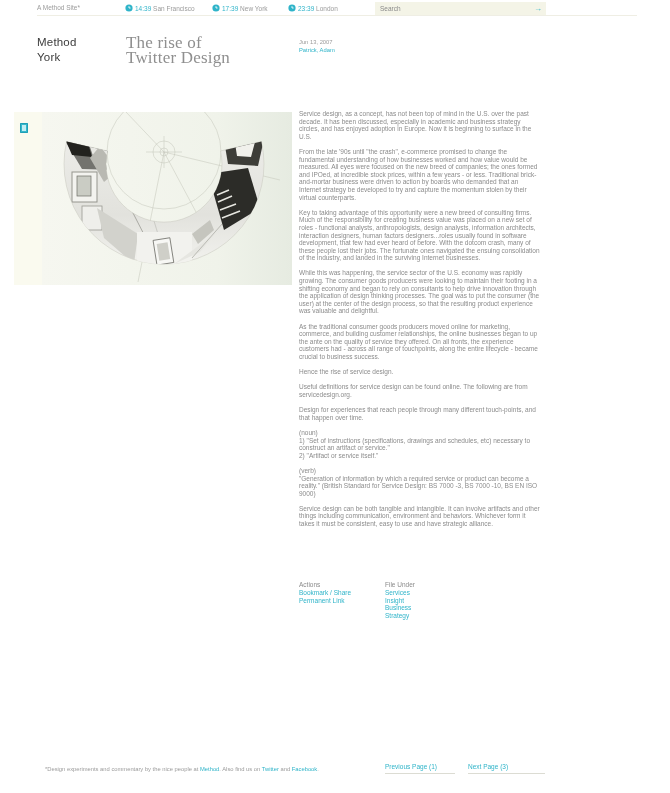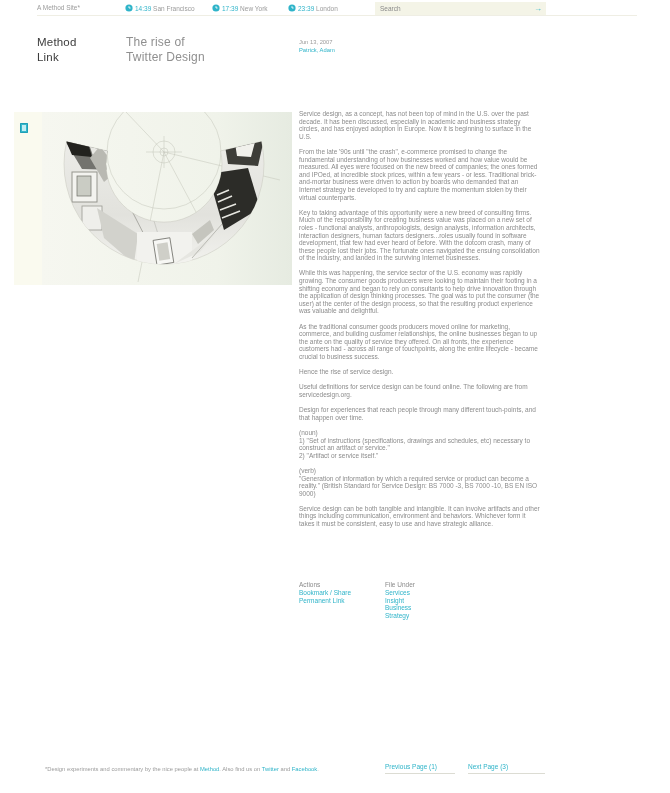--- a/index.html
+++ b/index.html
@@ -22,21 +22,21 @@
   .search-box { position:absolute; left:375px; top:2px; width:171px; height:13px; background:#f4f4e7; }
   .search-box input {
     position:absolute; left:5px; top:0; width:150px; height:13px; border:none; background:transparent;
     font-family:inherit; font-size:6.5px; color:#8a8a8a; outline:none;
   }
   .search-box input::placeholder { color:#8a8a8a; opacity:1; }
   .search-arrow { position:absolute; right:4px; top:1px; font-size:8px; color:#2fb4c9; cursor:pointer; line-height:11px; }
 
   
   .brand { position:absolute; left:37px; top:35px; font-size:11.5px; line-height:15px; color:#3c3c3c; letter-spacing:0.2px; }
-  .article-title { position:absolute; left:126px; top:35px; font-size:12px; line-height:15px; color:#8f8f8f; letter-spacing:0.2px; }
+  .article-title { position:absolute; left:126px; top:35px; font-size:17px; line-height:15px; color:#8f8f8f; letter-spacing:0.2px;font-family:Liberation Serif, serif; }
   .meta-date { position:absolute; left:299px; top:39px; font-size:5.8px; color:#9b9b9b; }
   .meta-author { position:absolute; left:299px; top:46.5px; font-size:5.8px; color:#2fb4c9; cursor:pointer; }
 
   
   .left-rail { position:absolute; left:14px; top:112px; width:28px; height:173px; background:#fafaef; }
   .media-icon { position:absolute; left:6px; top:11px; width:8px; height:10px; background:#35b7cc; border-radius:1px; box-shadow:inset 0 0 0 1px #1f9fb6; }
   .media-icon::after { content:""; position:absolute; left:2px; top:2px; width:4px; height:6px; background:#c2eef4; }
   .figure { position:absolute; left:42px; top:112px; width:250px; height:173px; }
 
   .body-col { position:absolute; left:299px; top:110px; width:242px; color:#8b8b8b; }
@@ -83,21 +83,21 @@
       </svg><span class="t">23:39</span> <span class="c">London</span>
   </div>
 
   <div class="search-box">
     <input type="text" placeholder="Search" style="">
     <span class="search-arrow">→</span>
   </div>
 
   <div class="brand">
     <div>Method</div>
-    <div>Link</div>
+    <div>York</div>
   </div>
   <div class="article-title">
     <div>The rise of</div>
     <div>Twitter Design</div>
   </div>
   <div class="meta-date">Jun 13, 2007</div>
   <div class="meta-author">Patrick, Adam</div>
 
   <div class="left-rail">
     <div class="media-icon"></div>

